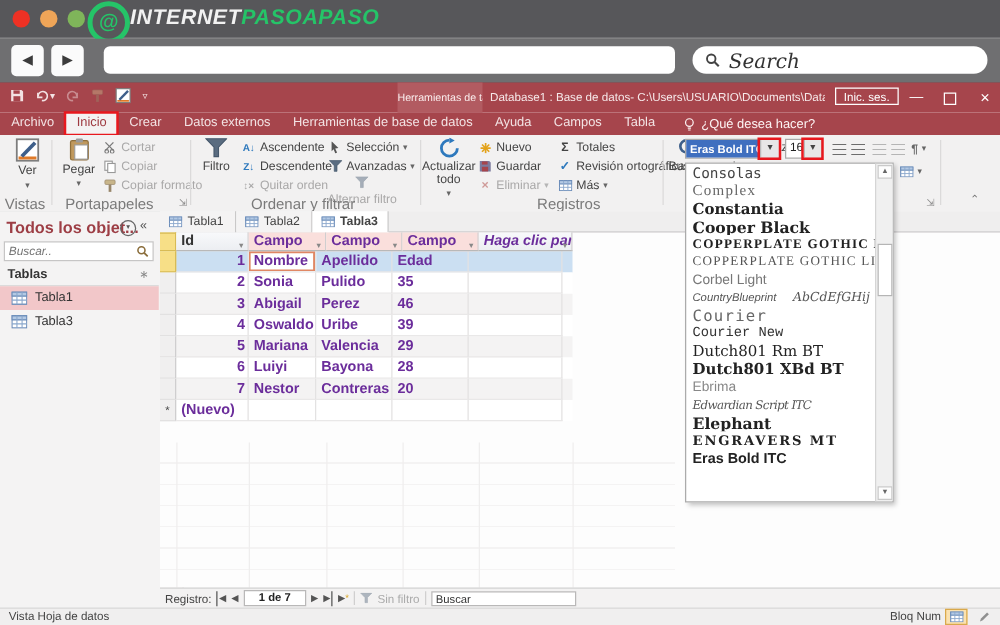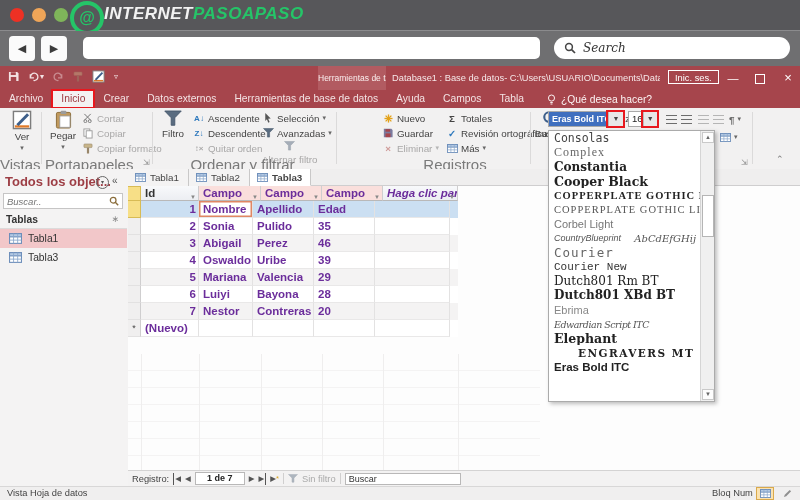--- a/index.html
+++ b/index.html
@@ -12,21 +12,21 @@
   .tl.o{left:32px;background:#efa558;}
   .tl.g{left:54px;background:#7fb55a;}
   .logo-ring{position:absolute;left:70px;top:1px;width:26px;height:26px;border:4px solid #25c468;border-radius:50%;background:#57575a;color:#25c468;font-weight:bold;font-size:16px;line-height:26px;text-align:center;}
   .brand{position:absolute;left:104px;top:4px;font-weight:bold;font-size:17px;letter-spacing:.5px;font-style:italic;}
   .brand .w{color:#f2f2f2;}
   .brand .g{color:#25c468;}
   .b-nav{position:absolute;left:0;top:31px;width:800px;height:35px;background:#6f6f71;border-bottom:1px solid #58585a;}
   .nav-btn{position:absolute;top:5px;width:26px;height:25px;background:#fbfbfb;border-radius:4px;color:#3c3c3c;font-size:11px;text-align:center;line-height:25px;}
   .addr{position:absolute;left:83px;top:6px;width:457px;height:22px;background:#fff;border-radius:5px;}
   .srch{position:absolute;left:554px;top:6px;width:236px;height:22px;background:#fff;border-radius:12px;display:flex;align-items:center;gap:5px;padding-left:10px;box-sizing:border-box;}
-  .srch input{border:none;outline:none;width:160px;font-family:"DejaVu Serif",serif;font-style:italic;font-size:12px;color:#333;background:transparent;}
+  .srch input{border:none;outline:none;width:160px;font-family:"DejaVu Serif",serif;font-style:italic;font-size:16px;color:#333;background:transparent;}
   .srch input::placeholder{color:#333;}
   
   .titlebar{position:absolute;left:0;top:66px;width:800px;height:24px;background:#a6454c;color:#f6e8e9;}
   .qat{position:absolute;left:8px;top:4px;display:flex;align-items:center;gap:9px;color:#f3e2e3;}
   .qat .dim{opacity:.45;}
   .qat .tiny{font-size:8px;}
   .ctx-tool{position:absolute;left:318px;top:0;width:68px;height:24px;background:#b25b61;color:#fbeeee;font-size:8.5px;text-align:center;line-height:24px;white-space:nowrap;overflow:hidden;}
   .wtitle{position:absolute;left:392px;top:0;width:268px;height:24px;font-size:9.3px;line-height:24px;white-space:nowrap;overflow:hidden;}
   .signin{position:absolute;left:668px;top:4px;height:14px;border:1.5px solid #fff;color:#fff;font-size:9.3px;line-height:14px;padding:0 6px;background:transparent;}
   .winbtn{position:absolute;top:0;width:22px;height:24px;text-align:center;line-height:24px;font-size:11px;color:#fff;}
@@ -34,21 +34,21 @@
   
   .tabrow{position:absolute;left:0;top:90px;width:800px;height:18px;background:#a6454c;display:flex;align-items:stretch;}
   .rtab{color:#f3e3e4;font-size:10.3px;line-height:18px;padding:0 9px;white-space:nowrap;}
   .rtab.active{background:#f3f2f2;color:#a03archive;}
   .rtab.active{color:#9e3a40;}
   .rtab.annotated{outline:2px solid #e8181e;outline-offset:-1px;}
   .helpq{display:flex;align-items:center;gap:5px;color:#fdf4f4;font-size:10.3px;margin-left:14px;white-space:nowrap;}
   
   .ribbon{position:absolute;left:0;top:108px;width:800px;height:61px;background:#f2f1f1;border-bottom:1px solid #d2d1d1;font-size:9.8px;color:#444;}
   .gdiv{position:absolute;top:4px;height:52px;width:1px;background:#dbdada;}
-  .glabel{position:absolute;top:48px;height:12px;font-size:15px;color:#7a7a7a;text-align:center;}
+  .glabel{position:absolute;top:48px;height:12px;font-size:12px;color:#7a7a7a;text-align:center;}
   .bigbtn{position:absolute;top:2px;display:flex;flex-direction:column;align-items:center;gap:2px;width:36px;}
   .bigbtn .blab{font-size:9.8px;color:#444;text-align:center;line-height:10px;}
   .sbtn{position:absolute;display:flex;align-items:center;gap:3px;height:14px;white-space:nowrap;color:#444;}
   .sbtn .ic{width:12px;display:flex;justify-content:center;}
   .sbtn.dis{color:#a9a8a8;}
   .caret{font-size:7px;color:#666;}
   .sbtn.dis .caret{color:#b5b5b5;}
   .launcher{position:absolute;font-size:8px;color:#888;}
   .glyph{font-weight:bold;}
   .lines-ic{display:inline-block;width:11px;height:9px;background:repeating-linear-gradient(to bottom,#6d6d6d 0 1px,transparent 1px 4px);}
@@ -116,21 +116,21 @@
   .f-corbel-light{font-size:11px;color:#777;}
   .f-blueprint{font-size:9px;font-style:italic;color:#555;}
   .f-courier{font-family:"DejaVu Sans Mono",monospace;font-size:12.5px;color:#666;letter-spacing:1px;}
   .f-courier-new{font-family:"Liberation Mono",monospace;font-size:11px;color:#333;}
   .f-curlz{font-family:"DejaVu Serif",serif;font-style:italic;font-size:9px;color:#555;}
   .f-dutch{font-family:"DejaVu Serif",serif;font-size:12px;}
   .f-dutch-bold{font-family:"DejaVu Serif",serif;font-size:12px;font-weight:bold;}
   .f-ebrima{font-size:11px;color:#888;}
   .f-edwardian{font-family:"DejaVu Serif",serif;font-style:italic;font-size:9.5px;color:#555;letter-spacing:-.5px;}
   .f-elephant{font-family:"DejaVu Serif",serif;font-size:12.5px;font-weight:900;}
-  .f-engravers{font-family:"DejaVu Serif",serif;font-size:10.5px;font-weight:600;text-transform:uppercase;letter-spacing:1.5px;margin-left:24px;}
+  .f-engravers{font-family:"DejaVu Serif",serif;font-size:10.5px;font-weight:600;text-transform:uppercase;letter-spacing:1.5px;}
   .f-eras{font-size:11.5px;font-weight:bold;}
   .fscroll{position:absolute;right:0;top:0;width:14px;height:270px;background:#f0f0f0;border-left:1px solid #d5d5d5;box-sizing:border-box;}
   .fs-btn{position:absolute;left:1px;width:12px;height:11px;background:#fdfdfd;border:1px solid #c9c9c9;box-sizing:border-box;font-size:6px;color:#666;text-align:center;line-height:9px;}
   .fs-thumb{position:absolute;left:1px;top:64px;width:12px;height:42px;background:#fff;border:1px solid #b5b5b5;box-sizing:border-box;}
   
   .recnav{position:absolute;left:128px;top:470px;width:672px;height:16px;background:#f3f2f2;border-top:1px solid #d4d3d3;box-sizing:border-box;display:flex;align-items:center;gap:4px;padding-left:4px;font-size:9.3px;color:#444;}
   .rn-ic{font-size:7.5px;color:#555;line-height:12px;}
   .rn-box{width:48px;height:11px;background:#fff;border:1px solid #b9b8b8;font-size:9px;font-weight:bold;text-align:center;line-height:11px;color:#222;}
   .rn-dim{color:#aaa;}
   .rn-search{width:116px;height:12px;background:#fff;border:1px solid #b9b8b8;box-sizing:border-box;}
@@ -388,20 +388,27 @@
         <span class="ic" style="opacity:.5;">
           <svg width="11" height="10">
             <use href="#sym-funnel"></use>
           </svg>
         </span>
         <span>Alternar filtro</span>
       </div>
     <span class="glabel" style="left:160px;width:165px;">Ordenar y filtrar</span>
     <div class="gdiv" style="left:336px;"></div>
 
+    <div class="bigbtn" style="left:339px;width:40px;">
+      <svg width="17" height="17">
+          <use href="#sym-refresh"></use>
+        </svg>
+      <span class="blab">Actualizar todo</span>
+        <span class="caret">▾</span>
+    </div>
     <div class="sbtn" style="left:382px;top:3px;">
         <span class="ic">
           <svg width="9" height="9">
             <use href="#sym-star"></use>
           </svg>
         </span>
         <span>Nuevo</span>
       </div>
     <div class="sbtn" style="left:382px;top:18px;">
         <span class="ic">

